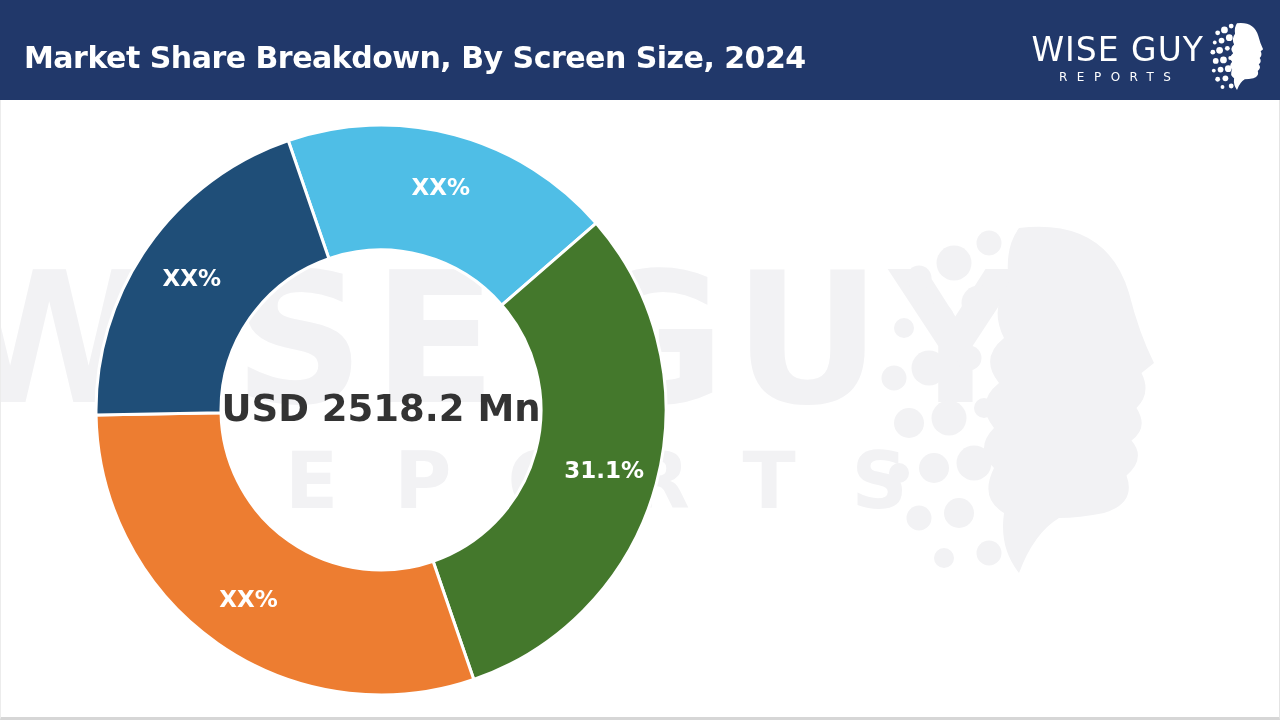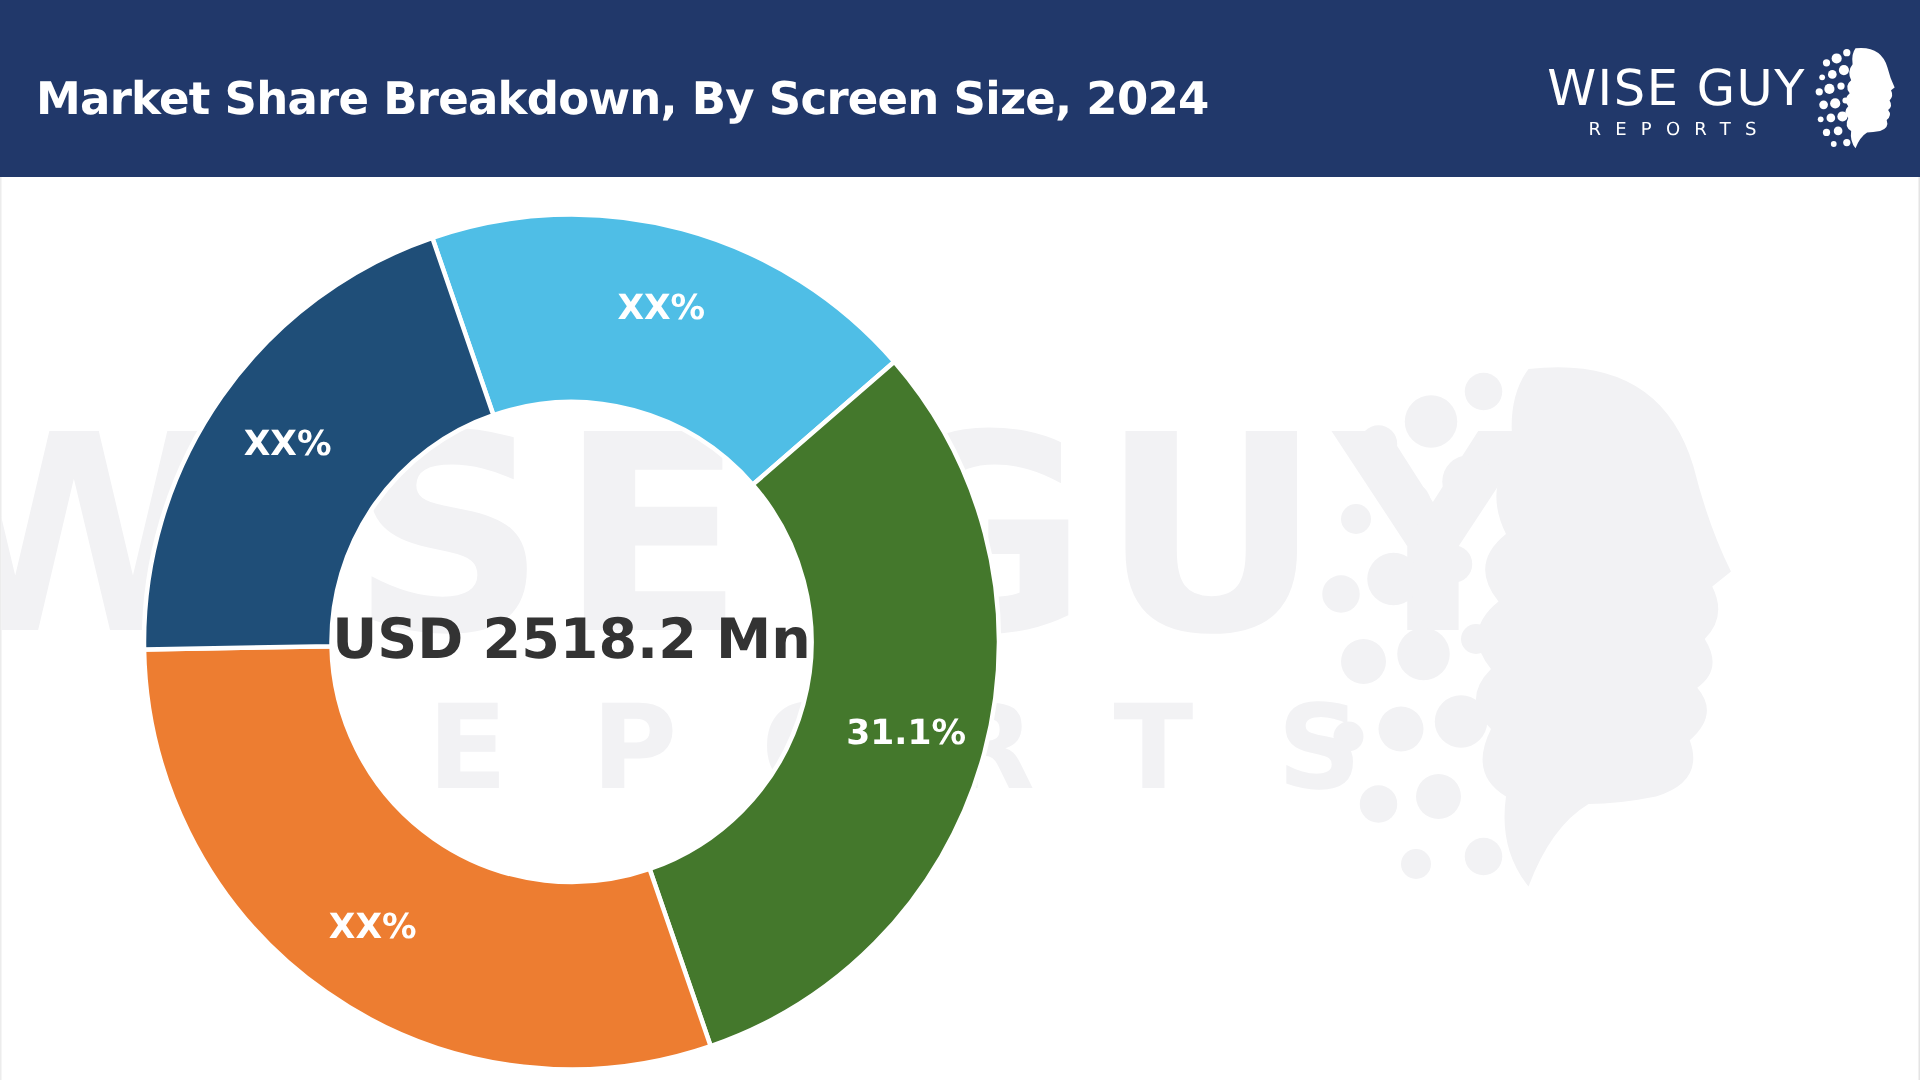--- a/index.html
+++ b/index.html
@@ -10,21 +10,21 @@
     --slice-label-color:#FFFFFF;
     --watermark-color:#F2F2F4;
     --border-color:#D6D6D6;
   }
   *{margin:0;padding:0;box-sizing:border-box;}
   html,body{width:1280px;height:720px;}
   body{font-family:"DejaVu Sans","Liberation Sans",sans-serif;background:var(--page-bg);overflow:hidden;}
   .page{width:1280px;height:720px;position:relative;background:var(--page-bg);}
 
   
-  .header{height:118px;background:var(--header-bg);display:flex;align-items:center;justify-content:space-between;padding:15px 14px 0 24px;position:relative;z-index:5;}
+  .header{height:100px;background:var(--header-bg);display:flex;align-items:center;justify-content:space-between;padding:15px 14px 0 24px;position:relative;z-index:5;}
   .page-title{color:#ffffff;font-size:30px;font-weight:bold;letter-spacing:-0.5px;white-space:nowrap;}
   .logo{display:flex;align-items:center;gap:4px;color:#ffffff;}
   .logo-text{text-align:center;line-height:1;}
   .logo-line1{font-size:33px;font-weight:500;letter-spacing:1px;white-space:nowrap;}
   .logo-line2{font-size:12px;font-weight:400;letter-spacing:9.5px;margin-top:5px;text-indent:4px;white-space:nowrap;}
   .logo-face{width:58px;height:82px;color:#ffffff;}
 
   
   .content{position:relative;height:620px;background:var(--page-bg);border-left:1px solid #ececec;border-right:1px solid #e4e4e4;border-bottom:3px solid var(--border-color);overflow:hidden;}
 

